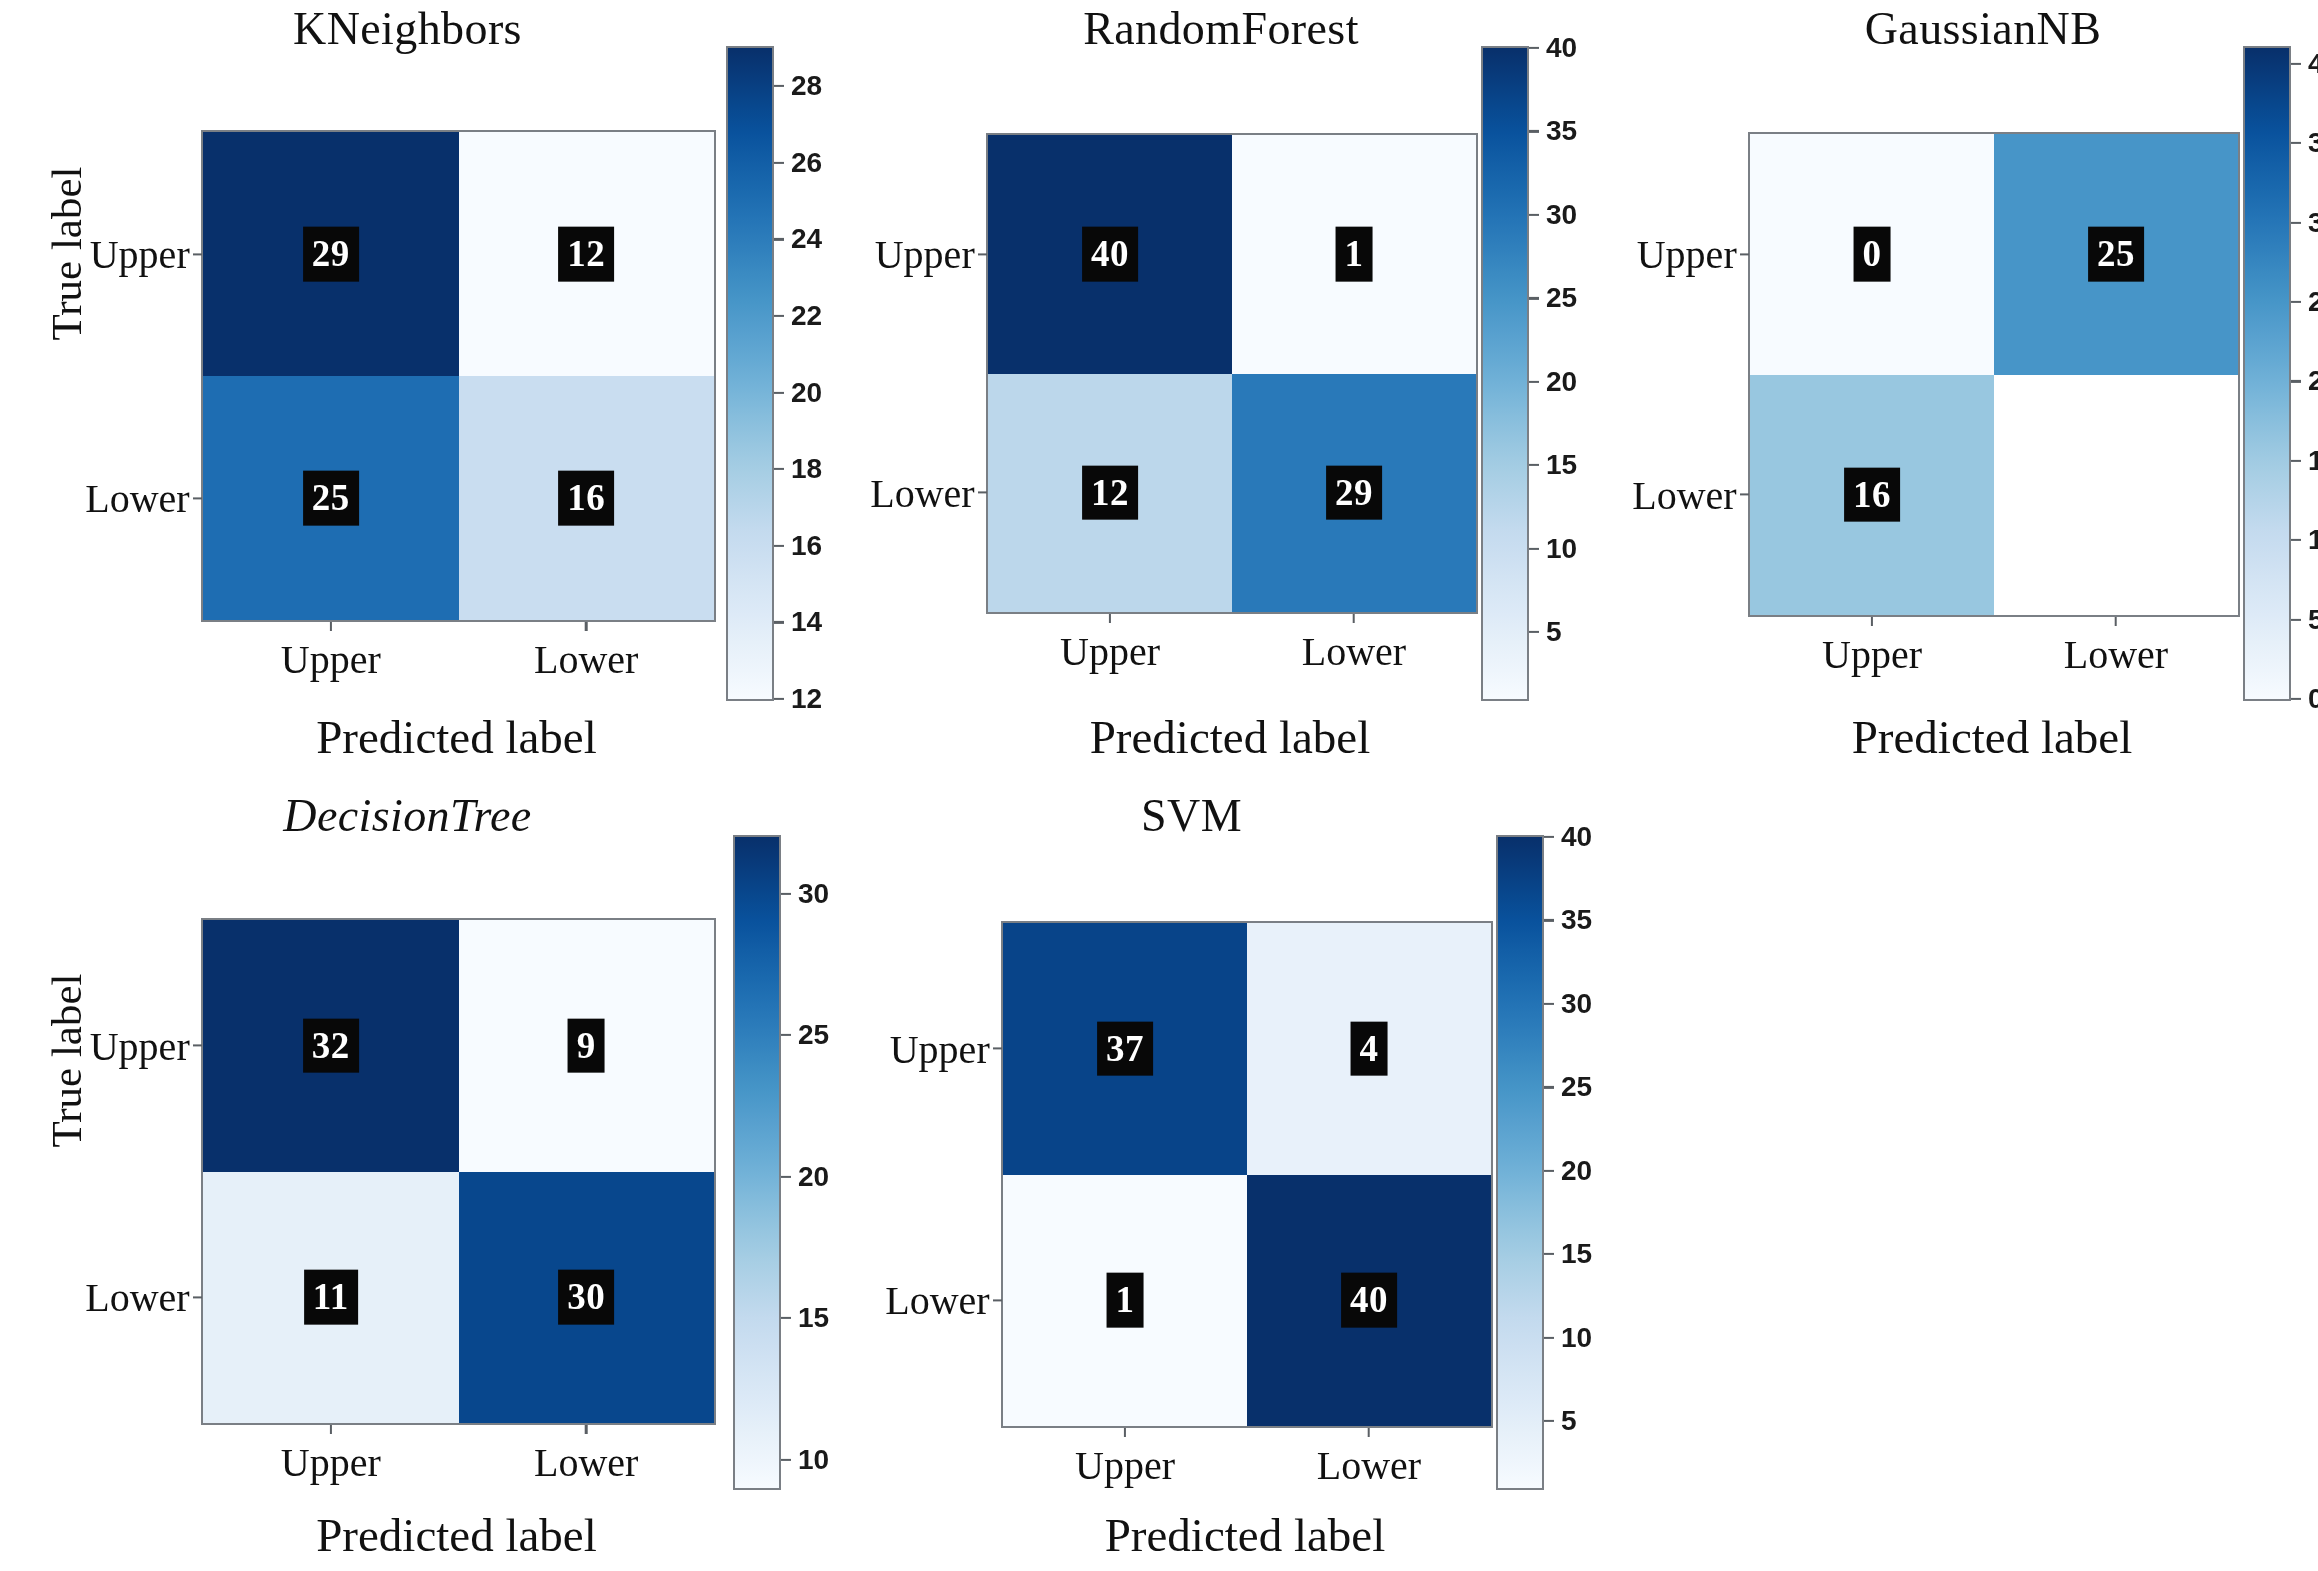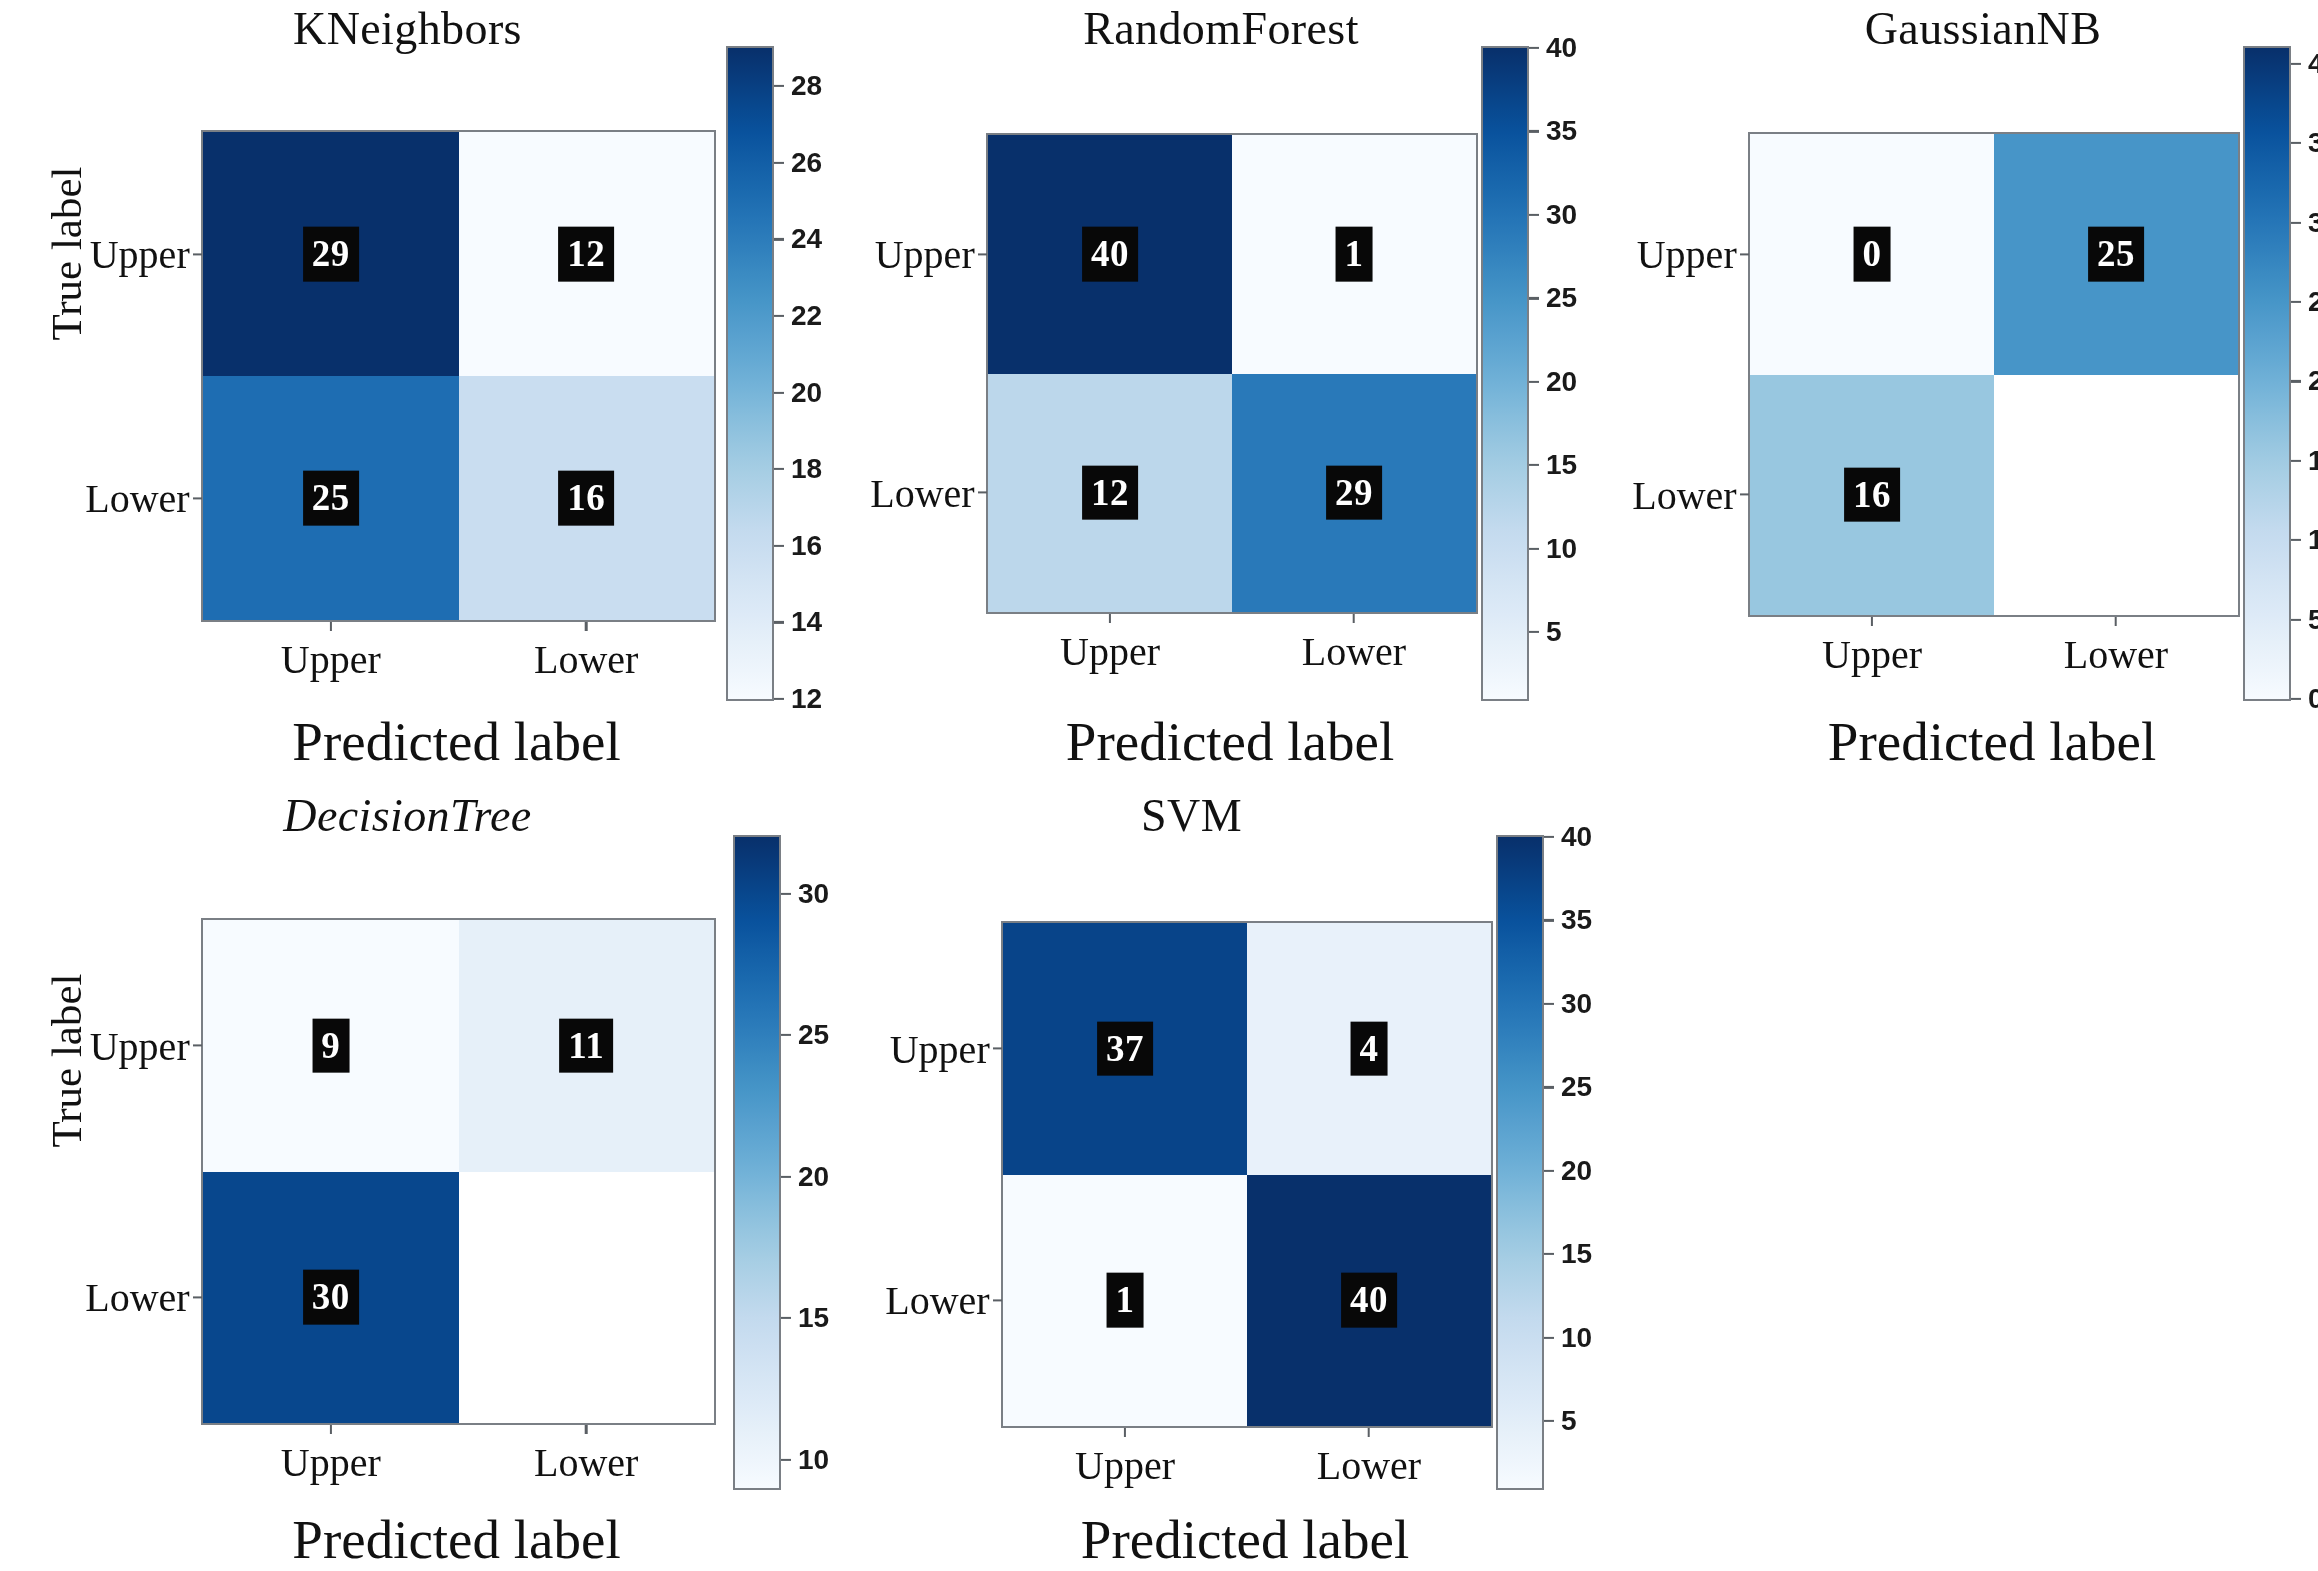--- a/index.html
+++ b/index.html
@@ -105,21 +105,21 @@
     top: 1.5px;
     width: 2.2px;
     height: 9px;
     background: #5a5f64;
     transform: translateX(-50%);
   }
 
   .xlabel {
     position: absolute;
     text-align: center;
-    font-size: 55px;
+    font-size: 47px;
     white-space: nowrap;
     color: #111111;
   }
   .ylabel {
     position: absolute;
     font-size: 43px;
     white-space: nowrap;
     color: #111111;
     transform-origin: center center;
     transform: rotate(-90deg);
@@ -249,20 +249,23 @@
         <div class="cbar-tick" style="top: 51.2195%;">20</div>
         <div class="cbar-tick" style="top: 39.0244%;">25</div>
         <div class="cbar-tick" style="top: 26.8293%;">30</div>
         <div class="cbar-tick" style="top: 14.6341%;">35</div>
         <div class="cbar-tick" style="top: 2.43902%;">40</div>
       </div>
     </div>
     <div class="panel" style="left: 0px; top: 0px;">
       <div class="panel-title" style="left: 178px; top: 793px; width: 459px; font-style: italic;">DecisionTree</div>
       <div class="matrix" style="left: 201px; top: 918px; width: 511px; height: 503px;">
+        <div class="cell" style="background: rgb(8, 48, 107);">
+          <div class="cell-value">32</div>
+        </div>
         <div class="cell" style="background: rgb(247, 251, 255);">
           <div class="cell-value">9</div>
         </div>
         <div class="cell" style="background: rgb(230, 240, 249);">
           <div class="cell-value">11</div>
         </div>
         <div class="cell" style="background: rgb(8, 71, 141);">
           <div class="cell-value">30</div>
         </div>
         <div class="ytick" style="top: 25%;">Upper</div>

